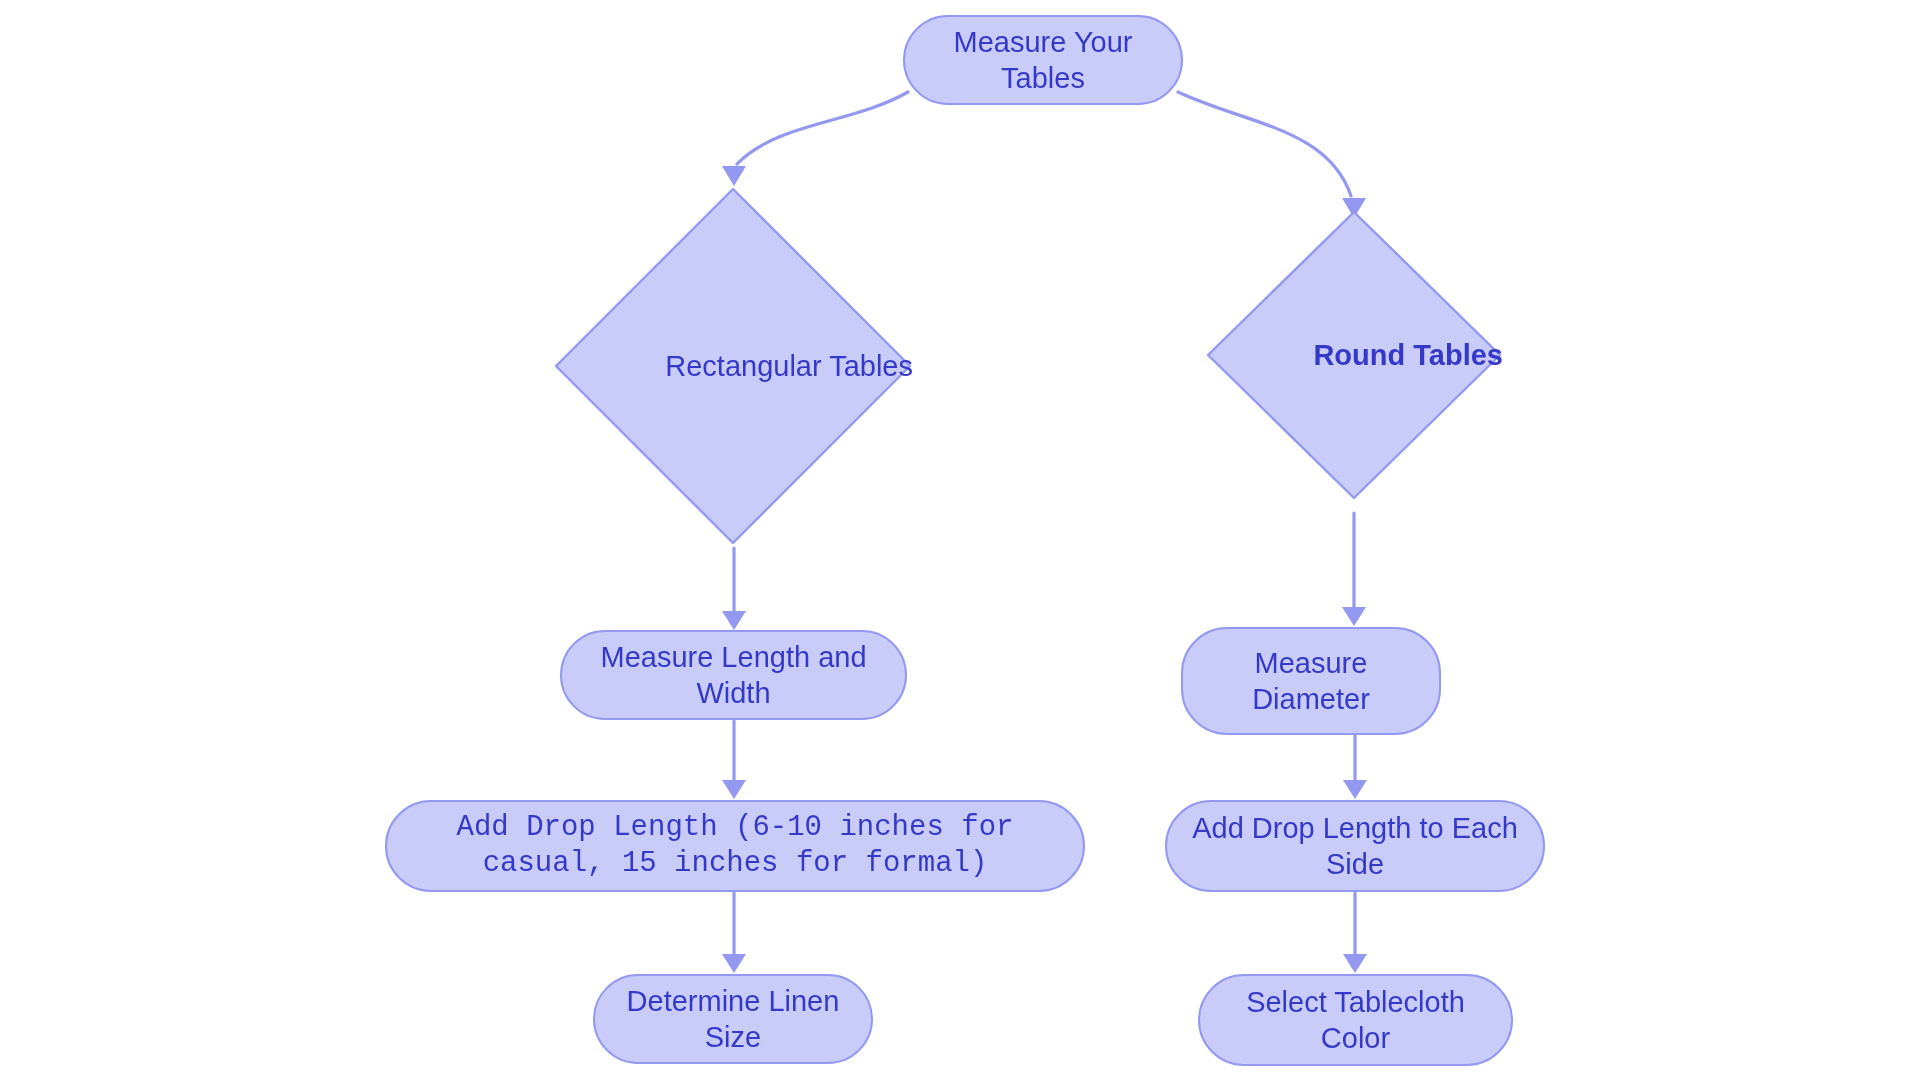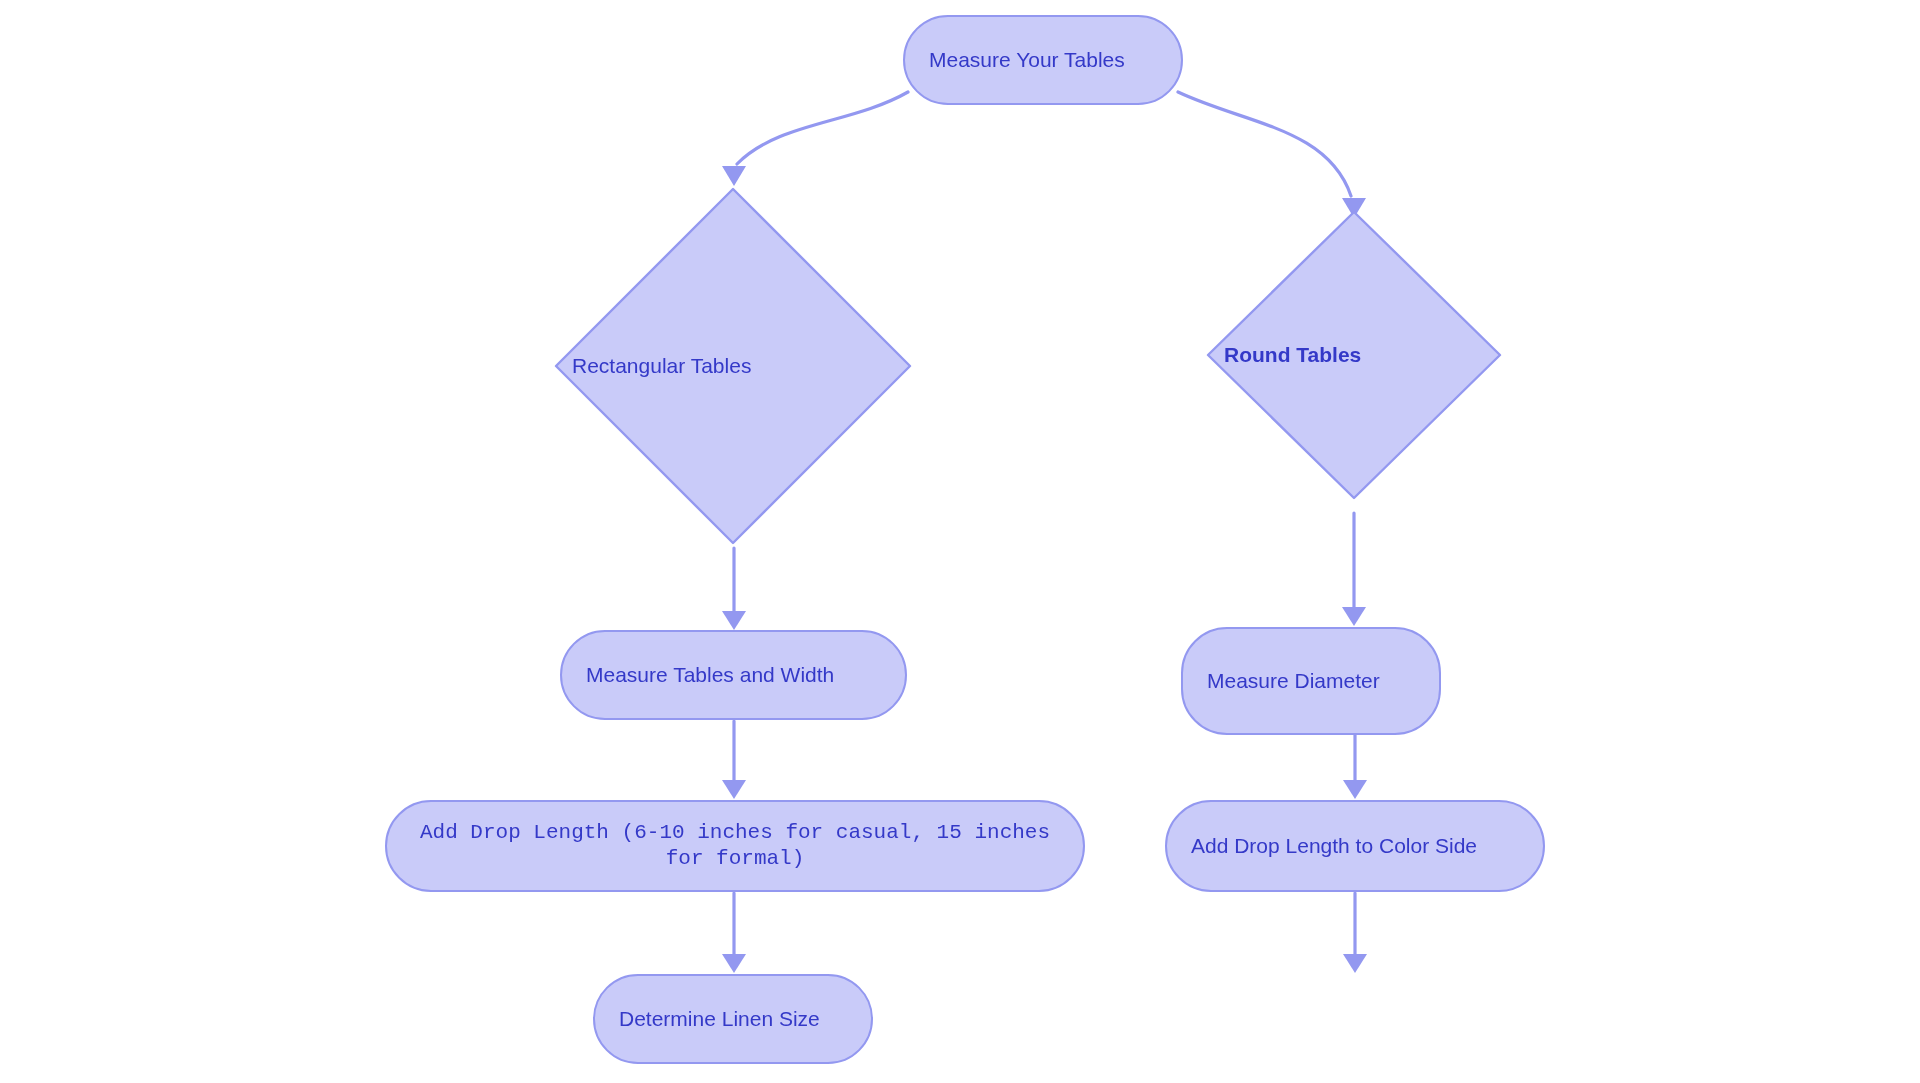--- a/index.html
+++ b/index.html
@@ -9,22 +9,22 @@
     --arrow:#9398f0;
     --background:#ffffff;
   }
   *{margin:0;padding:0;box-sizing:border-box;}
   html,body{width:1920px;height:1083px;overflow:hidden;background:var(--background);}
   body{font-family:"Liberation Sans",sans-serif;position:relative;}
   .canvas{position:absolute;left:0;top:0;width:1920px;height:1083px;}
   .edges{position:absolute;left:0;top:0;width:1920px;height:1083px;pointer-events:none;}
   .edge{stroke:var(--arrow);stroke-width:3.2;fill:none;stroke-linecap:round;}
   .arrowhead{fill:var(--arrow);stroke:none;}
-  .node{position:absolute;display:flex;align-items:center;justify-content:flex-start;
-        color:var(--text);font-size:21px;line-height:1.25;text-align:center;}
+  .node{position:absolute;display:flex;align-items:center;justify-content:flex-end;
+        color:var(--text);font-size:29px;line-height:1.25;text-align:center;}
   .pill{background:var(--node_fill);border:2px solid var(--node_border);border-radius:46px;
         padding:0 24px;}
   .diamond{background:transparent;}
   .diamond > svg{position:absolute;left:0;top:0;width:100%;height:100%;}
   .diamond .dshape{fill:var(--node_fill);stroke:var(--node_border);stroke-width:2.4;stroke-linejoin:round;}
   .diamond .label{position:relative;z-index:2;margin-left:19px;}
   
   .n-start            {left:903px;  top:15px;  width:280px; height:90px;}
   .n-rect-branch      {left:553px;  top:186px; width:360px; height:360px;}
   .n-round-branch     {left:1205px; top:209px; width:298px; height:292px;font-weight:bold;}
@@ -79,29 +79,32 @@
   </div>
 
   <div class="node diamond n-round-branch">
     <svg viewBox="0 0 298 292" aria-hidden="true">
       <polygon class="dshape" points="149,3 295,146 149,289 3,146"></polygon>
     </svg>
     <span class="label">Round Tables</span>
   </div>
 
   <div class="node pill n-measure-lw">
-    <span class="label">Measure Tables and Width</span>
+    <span class="label">Measure Length and Width</span>
   </div>
   <div class="node pill n-add-drop-rect">
     <span class="label">Add Drop Length (6-10 inches for casual, 15 inches for formal)</span>
   </div>
   <div class="node pill n-determine-linen">
     <span class="label">Determine Linen Size</span>
   </div>
 
   <div class="node pill n-measure-diameter">
     <span class="label">Measure Diameter</span>
   </div>
   <div class="node pill n-add-drop-round">
-    <span class="label">Add Drop Length to Color Side</span>
+    <span class="label">Add Drop Length to Each Side</span>
+  </div>
+  <div class="node pill n-select-color">
+    <span class="label">Select Tablecloth Color</span>
   </div>
 
 </div>
 
 </body></html>

